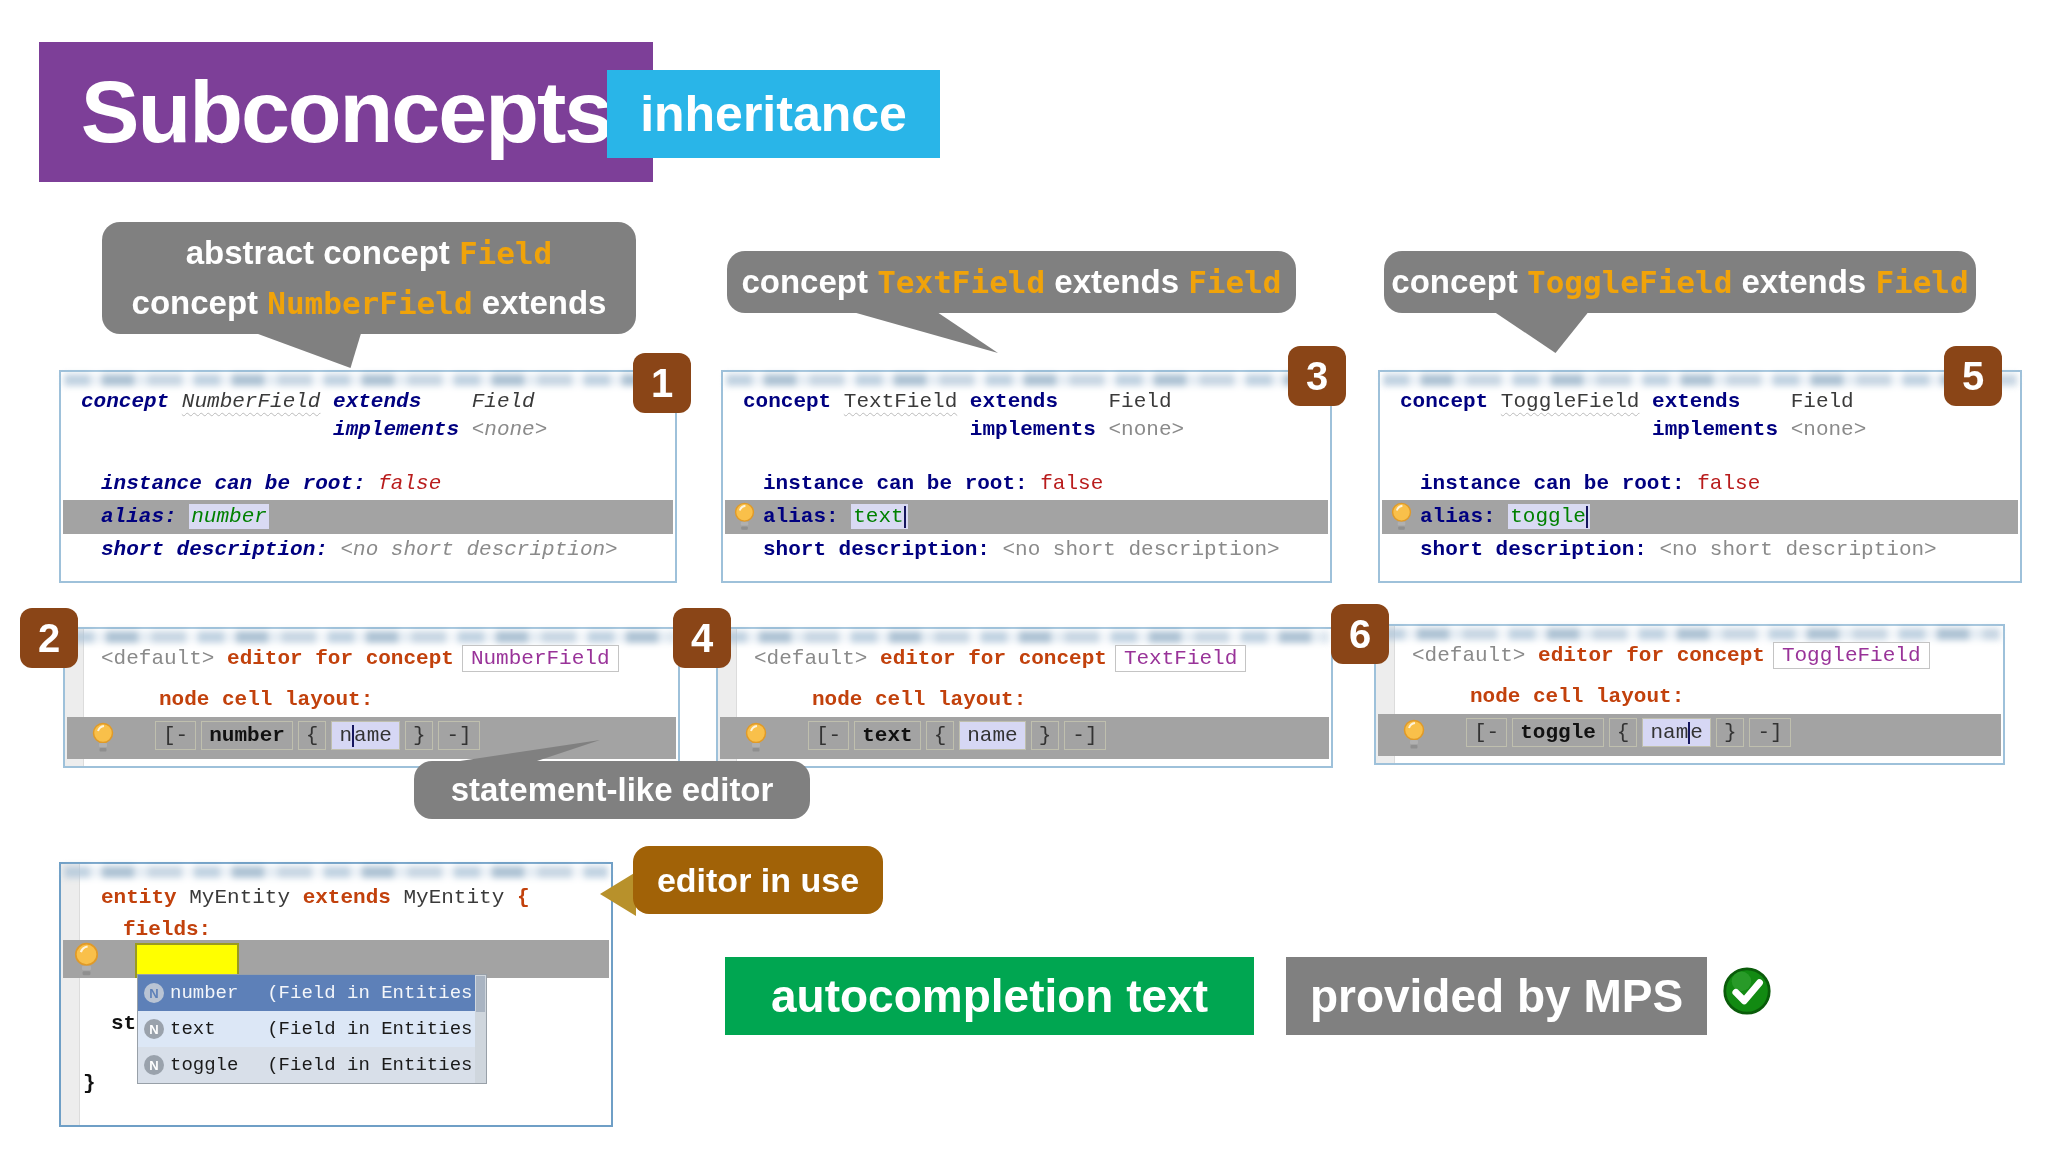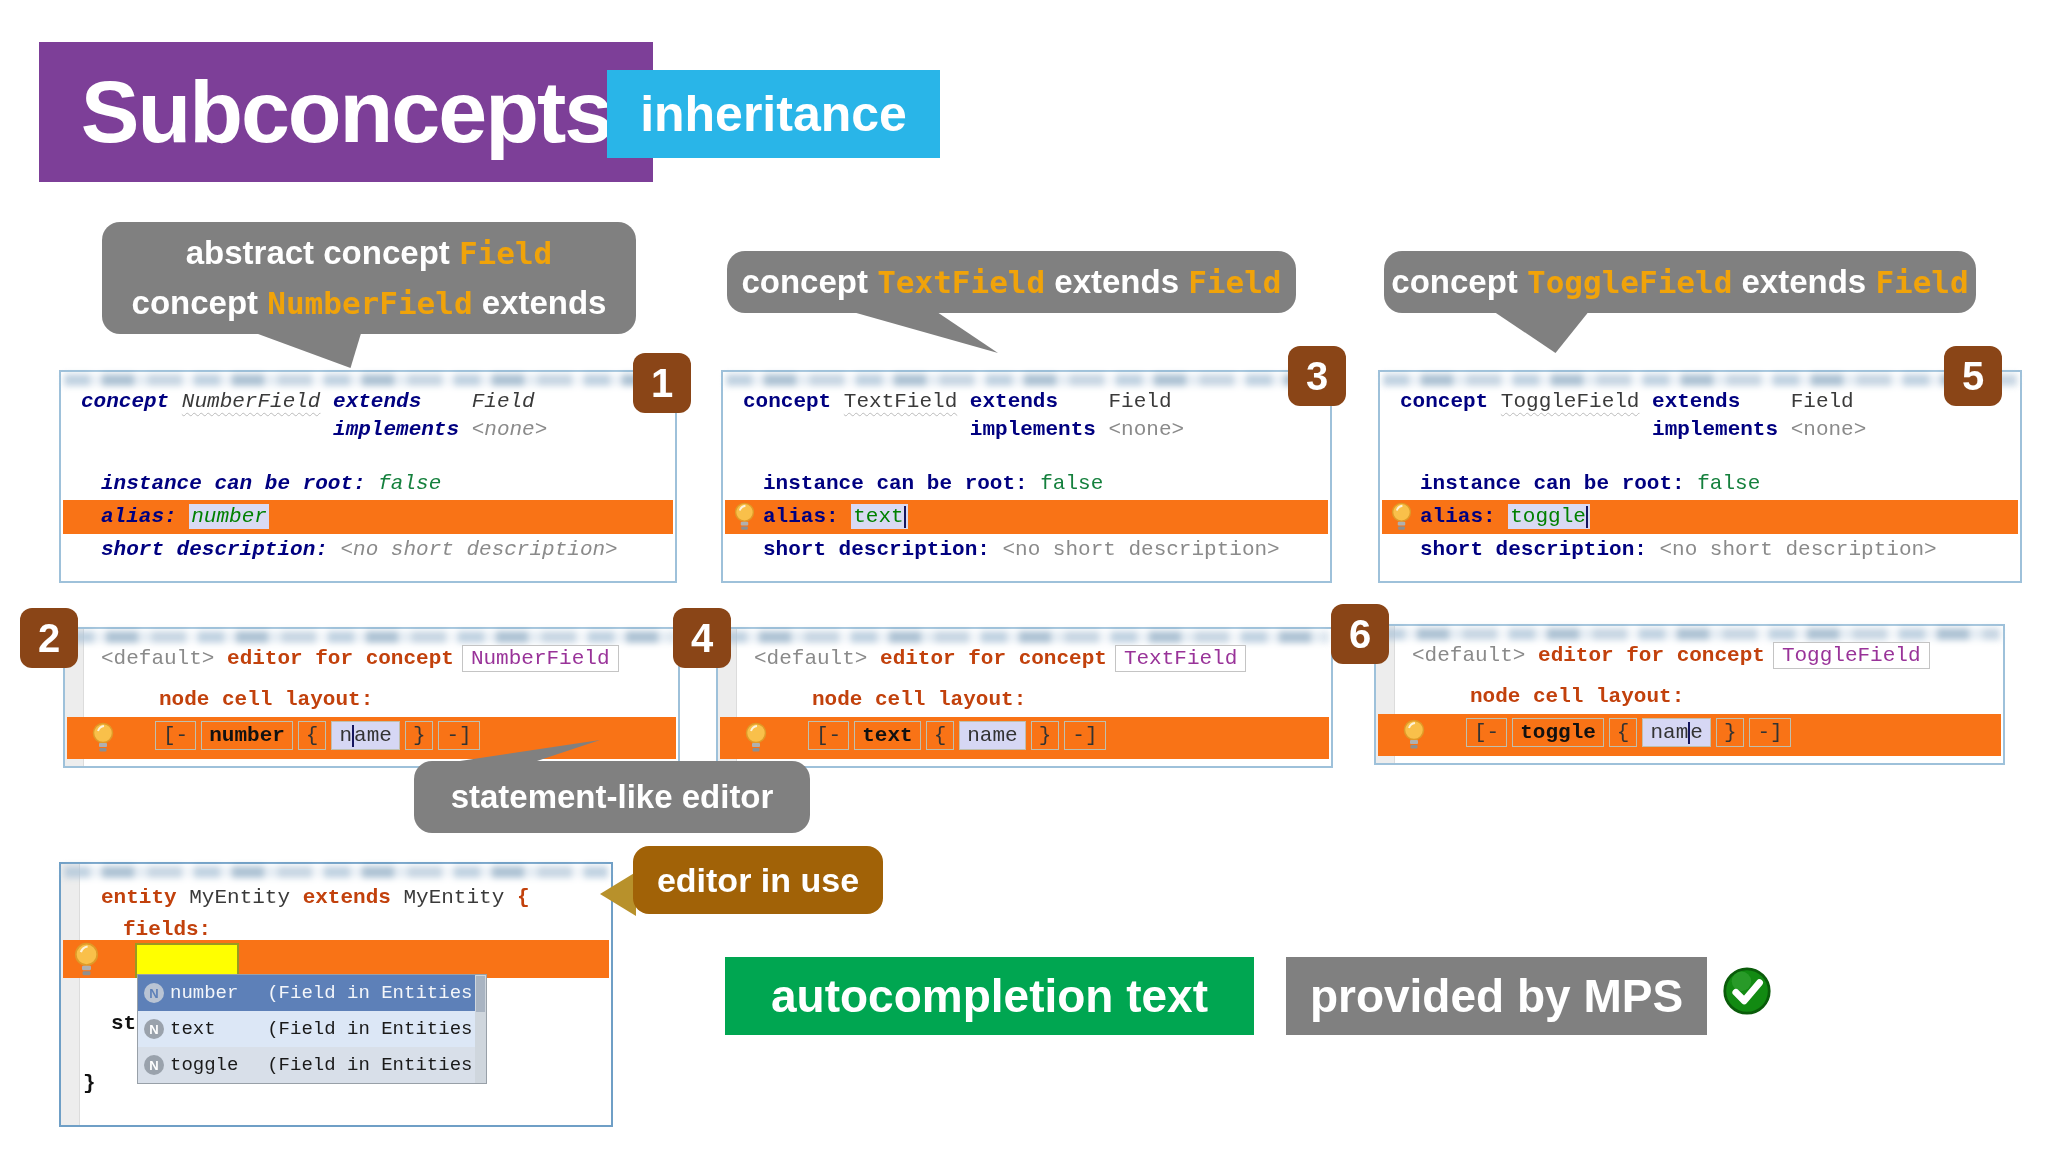--- a/index.html
+++ b/index.html
@@ -13,21 +13,21 @@
   #tag-box{left:607px;top:70px;width:333px;height:88px;background:#29b5e8;font-size:50px;}
   #green-banner{left:725px;top:957px;width:529px;height:78px;background:#00a651;font-size:46px;}
   #gray-banner{left:1286px;top:957px;width:421px;height:78px;background:#808080;font-size:46px;}
   .bubble{position:absolute;background:#808080;border-radius:18px;color:#fff;font-weight:bold;
           display:flex;flex-direction:column;align-items:center;justify-content:center;z-index:6;}
   .bubble .bline{white-space:pre;line-height:50px;font-size:33px;}
   .bubble .mono-orange{font-family:"DejaVu Sans Mono",monospace;color:#f0a30a;font-size:31px;}
   #bubble1{left:102px;top:222px;width:534px;height:112px;}
   #bubble2{left:727px;top:251px;width:569px;height:62px;}
   #bubble3{left:1384px;top:251px;width:592px;height:62px;}
-  #stmt-bubble{left:414px;top:761px;width:396px;height:72px;font-size:33px;}
+  #stmt-bubble{left:414px;top:761px;width:396px;height:58px;font-size:33px;}
   #use-bubble{left:633px;top:846px;width:250px;height:68px;background:#a16207;border-radius:16px;font-size:34px;}
   .tail{position:absolute;background:#808080;z-index:5;}
   #tail1{left:247px;top:330px;width:115px;height:38px;clip-path:polygon(0 0,100% 0,90% 100%);}
   #tail2{left:828px;top:305px;width:170px;height:48px;clip-path:polygon(0 0,58% 0,100% 100%);}
   #tail3{left:1484px;top:305px;width:110px;height:48px;clip-path:polygon(0 0,100% 0,65% 100%);}
   #stmt-tail{left:440px;top:738px;width:160px;height:26px;clip-path:polygon(0 100%,100% 8%,55% 100%);}
   #use-tail{left:600px;top:872px;width:36px;height:44px;background:#b8912b;clip-path:polygon(100% 0,100% 100%,0 50%);}
   
   .badge{position:absolute;width:58px;height:60px;background:#8a4517;border-radius:12px;color:#fff;
          font-size:40px;font-weight:bold;display:flex;align-items:center;justify-content:center;z-index:7;}
@@ -43,28 +43,28 @@
   #p6{left:1374px;top:624px;width:627px;height:137px;}
   #entity{left:59px;top:862px;width:550px;height:261px;border-color:#6f9fc6;}
   .blurband{position:absolute;left:3px;right:3px;top:2px;height:12px;opacity:.75;filter:blur(3px);
     background:repeating-linear-gradient(90deg,#adc4d8 0 26px,#e6edf4 26px 38px,#93afc6 38px 70px,#dde7f0 70px 84px,#b6c9da 84px 118px,#eef3f8 118px 130px);}
   .gutter{position:absolute;left:0;top:0;bottom:0;width:18px;background:#ededed;border-right:1px solid #dcdcdc;}
   .code{position:absolute;font-family:"Liberation Mono",monospace;font-size:21px;white-space:pre;color:#333;}
   .code span{white-space:pre;}
   .kw{color:#000080;font-weight:bold;}
   .kwb{color:#c2410c;font-weight:bold;}
   .plain{color:#3a3a3a;}
-  .dark{color:#15803d;}
+  .dark{color:#b91c1c;}
   .gray{color:#8a8a8a;}
   .green{color:#008000;}
   .wavy{text-decoration-line:underline;text-decoration-style:wavy;text-decoration-color:#bbb;
         text-decoration-thickness:1px;text-underline-offset:5px;}
   .sel{background:#d9daf3;padding:1px 2px;display:inline-block;}
   .cursor{display:inline-block;width:2px;height:22px;background:#15155e;vertical-align:text-bottom;}
-  .alias-band,.cream{position:absolute;left:2px;right:2px;background:#f97316;}
+  .alias-band,.cream{position:absolute;left:2px;right:2px;background:#a3a3a3;}
   .c-line1{top:18px;left:20px;} .c-line2{top:46px;left:20px;}
   .c-inst{top:100px;left:40px;}
   .c-alias-band{top:128px;height:34px;}
   .c-alias-text{position:relative;left:38px;top:4px;}
   .c-desc{top:166px;left:40px;}
   .c-bulb{position:absolute;left:8px;top:2px;}
   .e-row1{top:18px;left:36px;} .e-row2{top:59px;left:58px;margin-left:36px;}
   .e-band{top:88px;height:42px;display:flex;align-items:center;}
   .e-bulb{position:absolute;left:24px;top:5px;}
   .cells{position:absolute;left:88px;top:4px;display:flex;gap:5px;}

